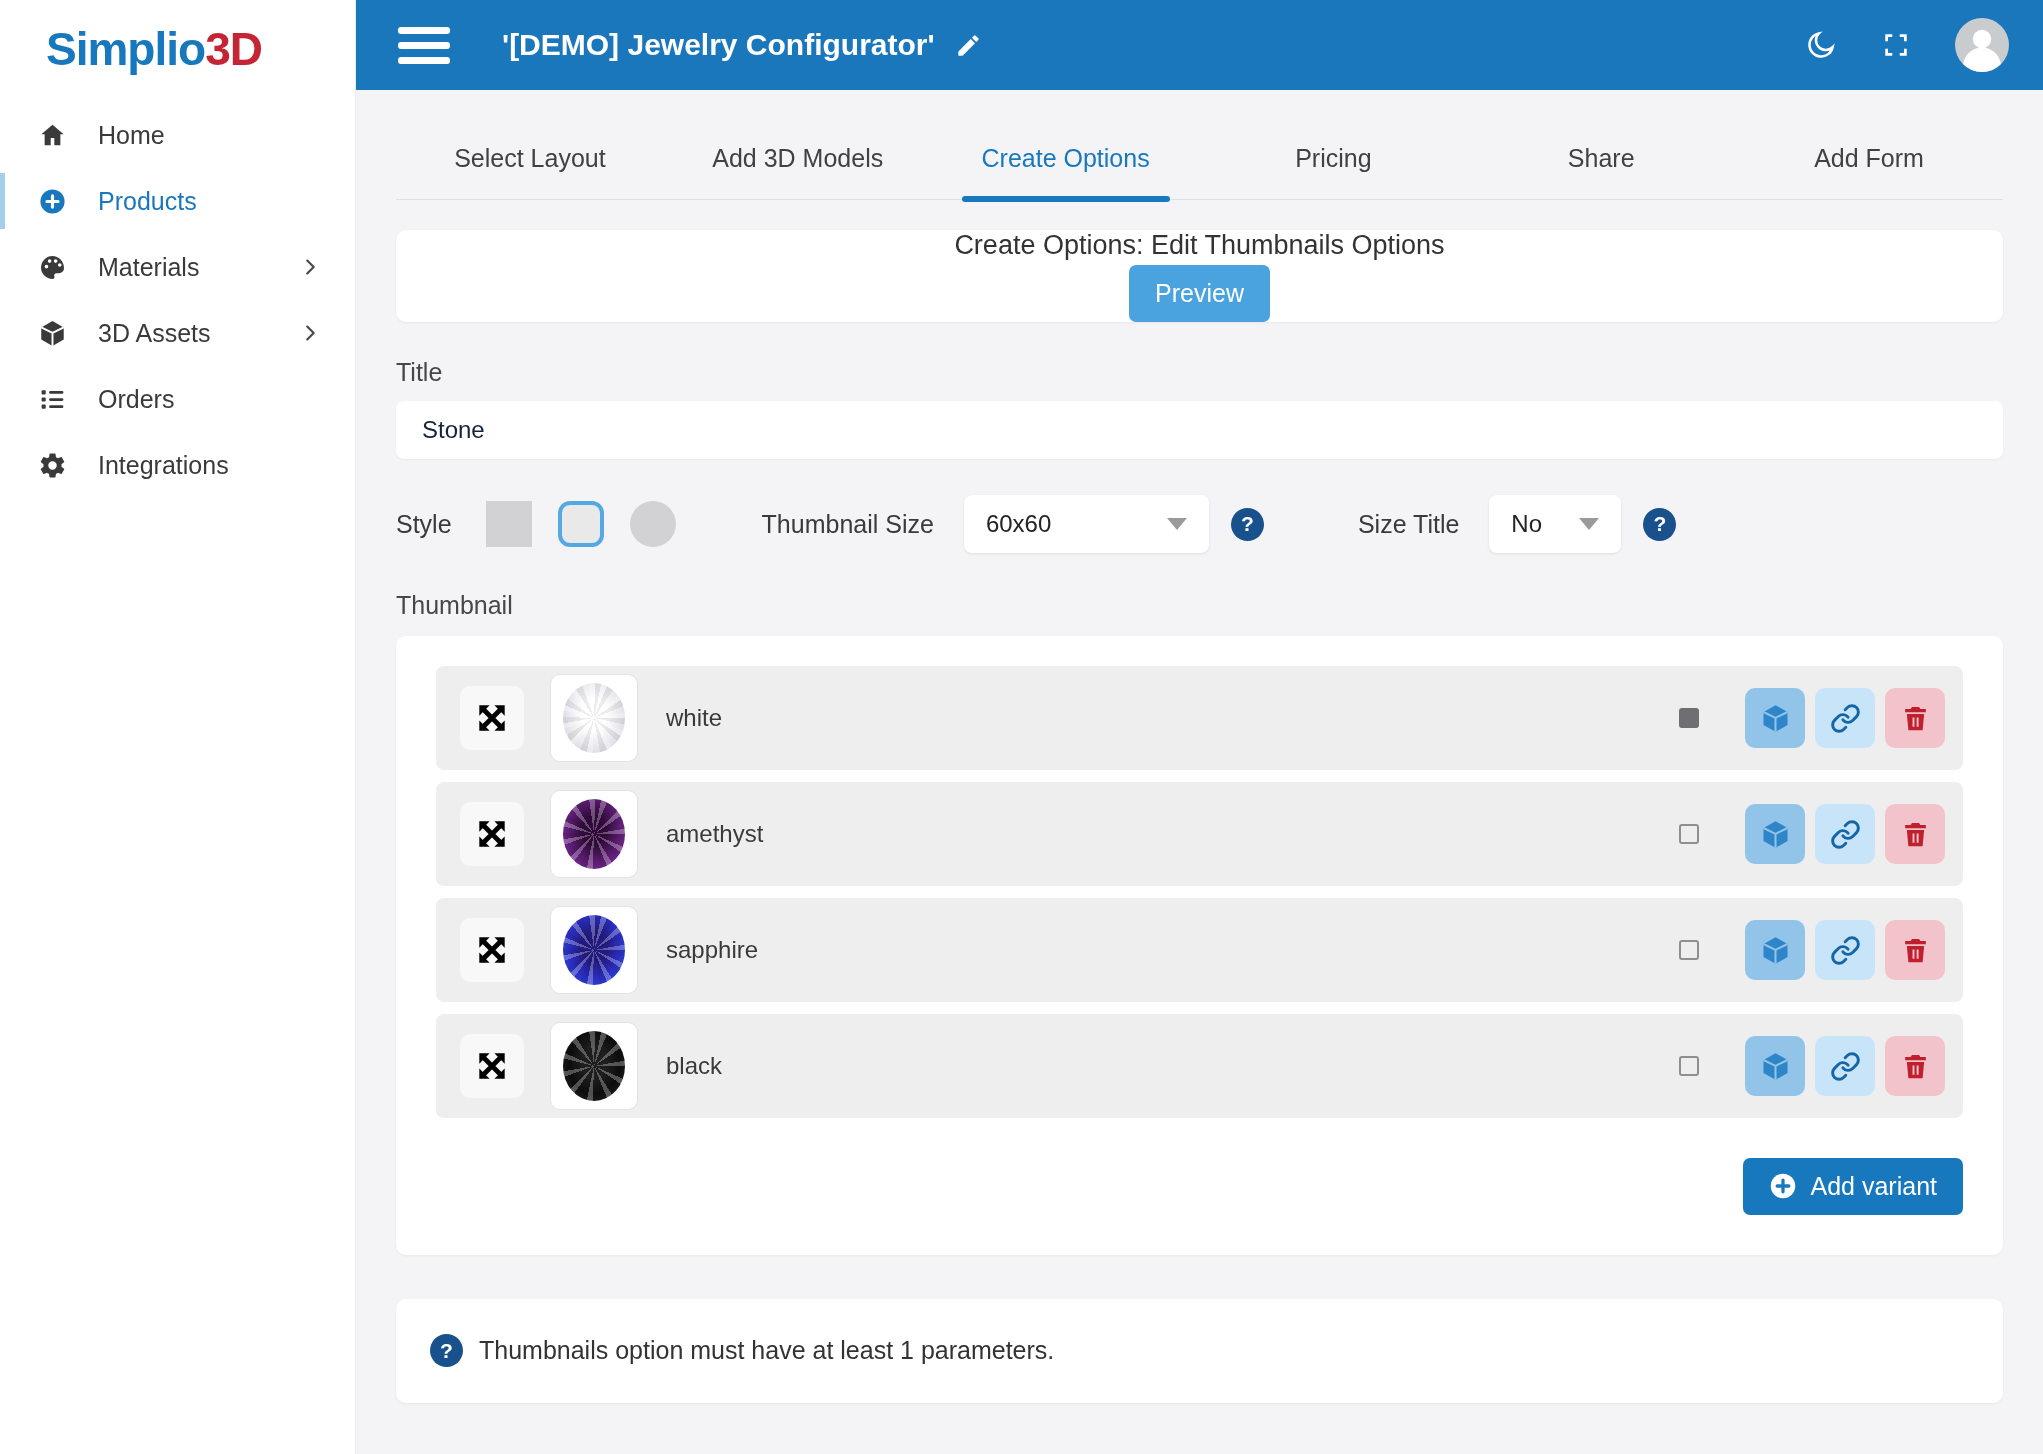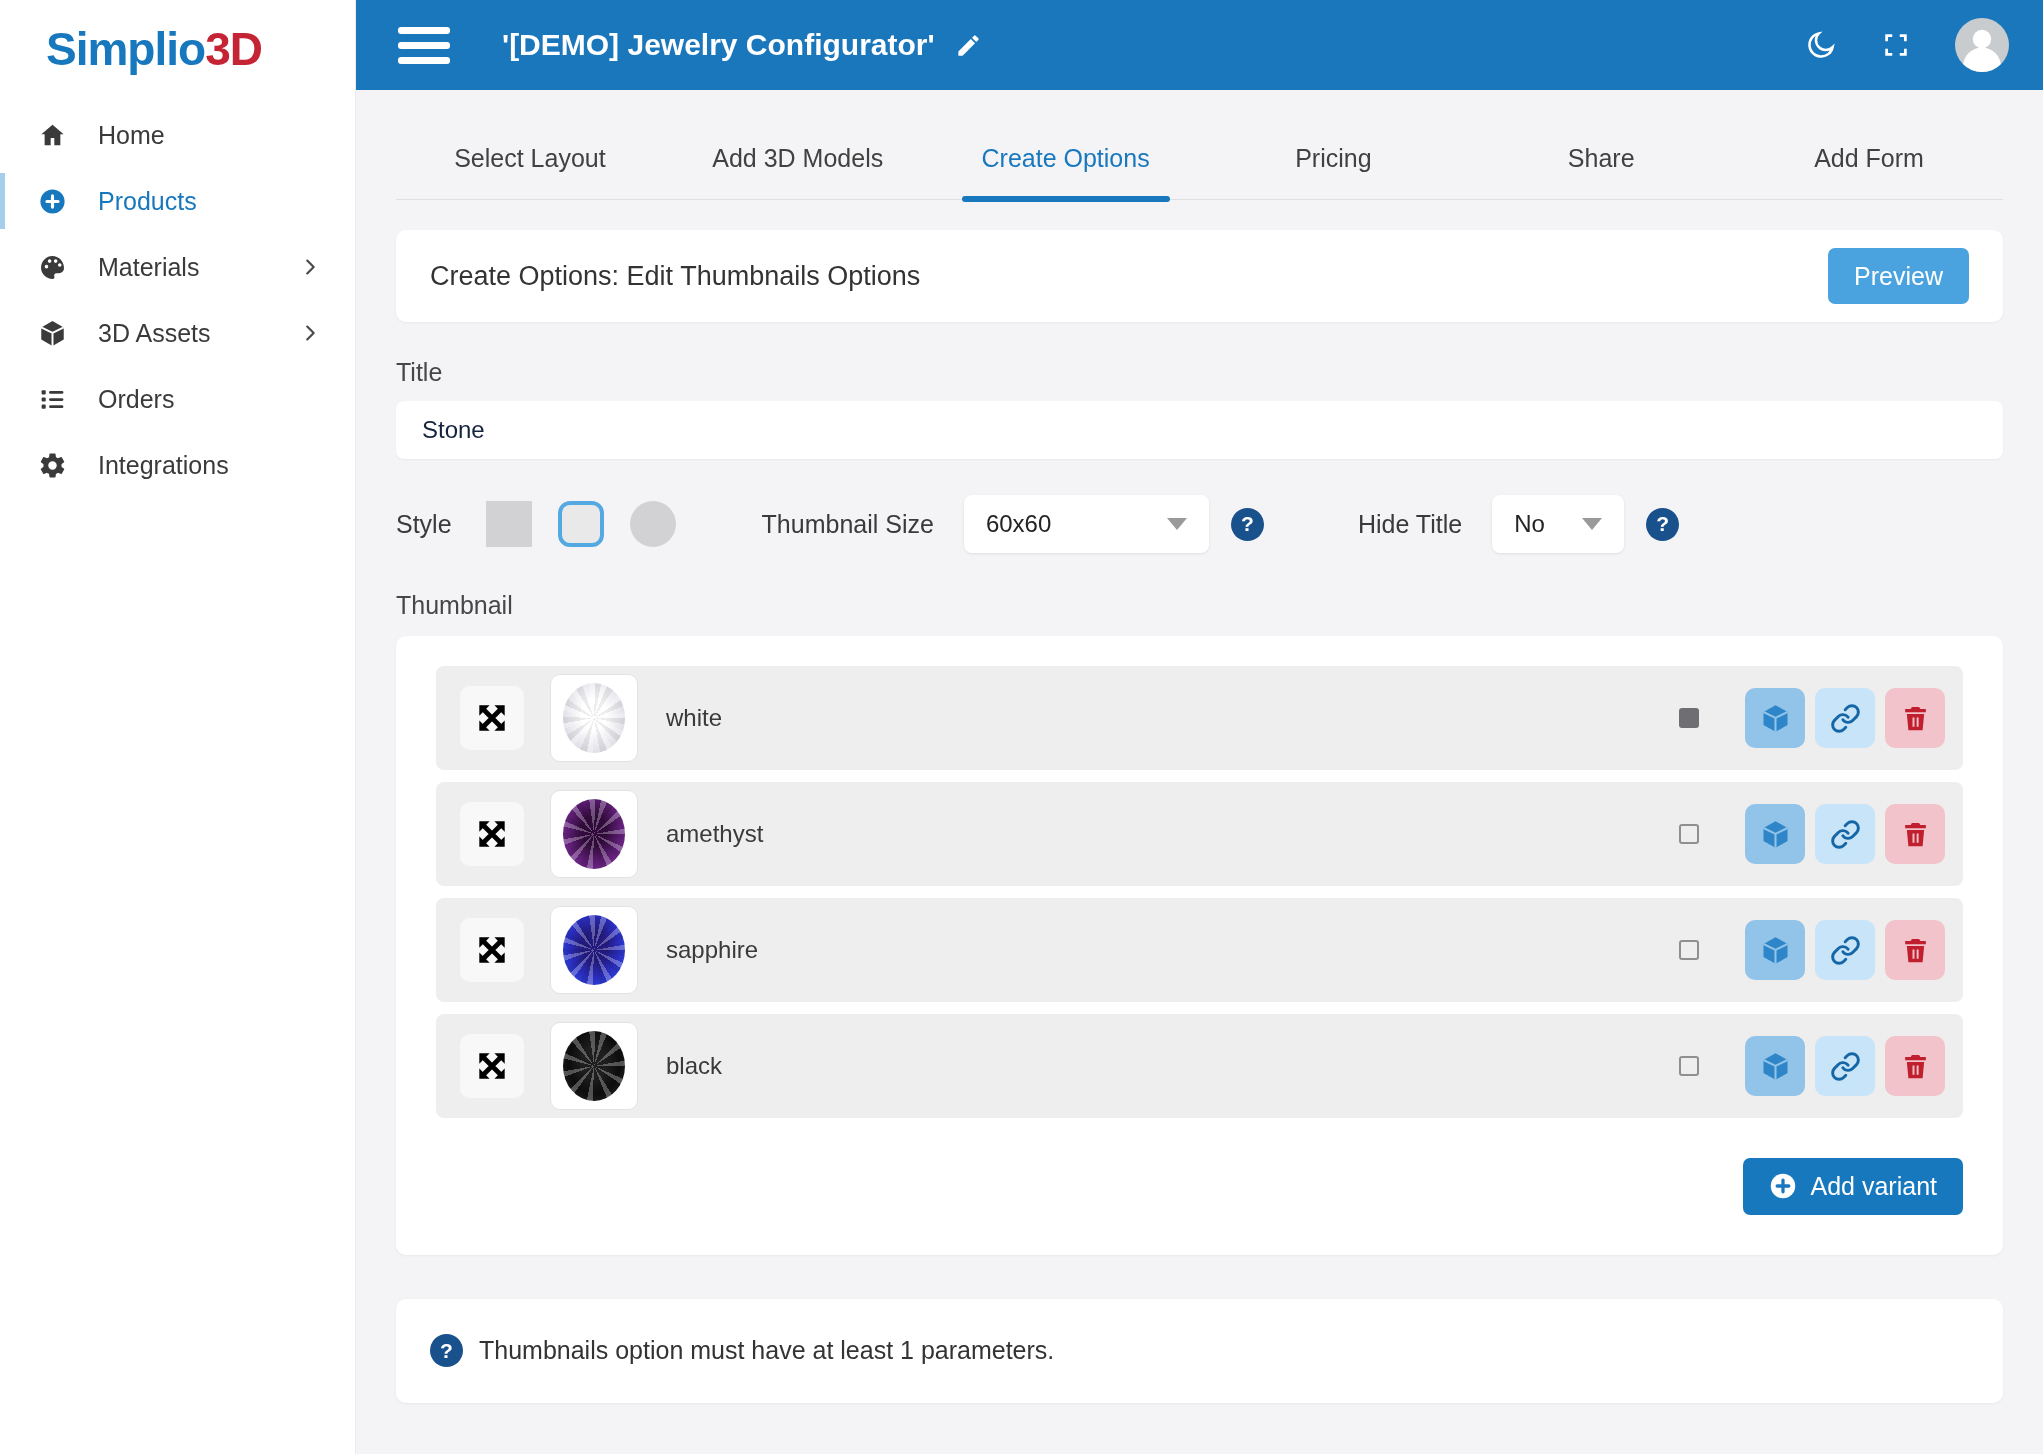--- a/index.html
+++ b/index.html
@@ -55,21 +55,21 @@
   
   .tabs{margin:28px 40px 0;display:flex;height:82px;border-bottom:1px solid #e0e0e2;}
   .tab{flex:1;display:flex;align-items:center;justify-content:center;font-size:25px;color:#414141;position:relative;cursor:pointer;}
   .tab.active{color:var(--primary);}
   .tab.active::after{content:"";position:absolute;bottom:-3px;left:50%;transform:translateX(-50%);width:208px;height:6px;border-radius:3px;background:var(--primary);}
 
   .content{padding:0 40px;flex:1;min-width:0;}
   .card{background:#fff;border-radius:10px;box-shadow:0 1px 3px rgba(0,0,0,0.05);}
 
   
-  .header-card{margin-top:30px;height:92px;display:flex;align-items:center;justify-content:space-between;padding:0 34px;}
+  .header-card{margin-top:30px;height:92px;display:flex;align-items:center;justify-content:space-between;padding:0 34px;flex-direction:column;}
   .header-title{font-size:27px;color:#333;}
   .btn{border:none;border-radius:7px;color:#fff;font-size:25px;padding:14px 26px;cursor:pointer;font-family:inherit;line-height:1.15;}
   .btn-light{background:var(--accent);}
   .btn-dark{background:var(--primary);}
 
   
   .field-label{margin-top:36px;font-size:25px;color:#474747;}
   .text-input{margin-top:14px;background:#fff;border-radius:8px;height:58px;display:flex;align-items:center;padding:0 26px;font-size:24px;color:var(--title-text);box-shadow:0 1px 2px rgba(0,0,0,0.05);cursor:text;}
 
   
@@ -267,21 +267,21 @@
         <span class="style-label">Style</span>
         <button class="swatch square"></button>
         <button class="swatch rounded selected"></button>
         <button class="swatch circle"></button>
         <span class="ts-label">Thumbnail Size</span>
         <div class="select ts">
           <span>60x60</span>
           <span class="caret"></span>
         </div>
         <span class="help">?</span>
-        <span class="ht-label">Hide Title</span>
+        <span class="ht-label">Size Title</span>
         <div class="select ht">
           <span>No</span>
           <span class="caret"></span>
         </div>
         <span class="help">?</span>
       </div>
 
       <div class="variants-label field-label">Thumbnail</div>
 
       <div class="card variants-card">

